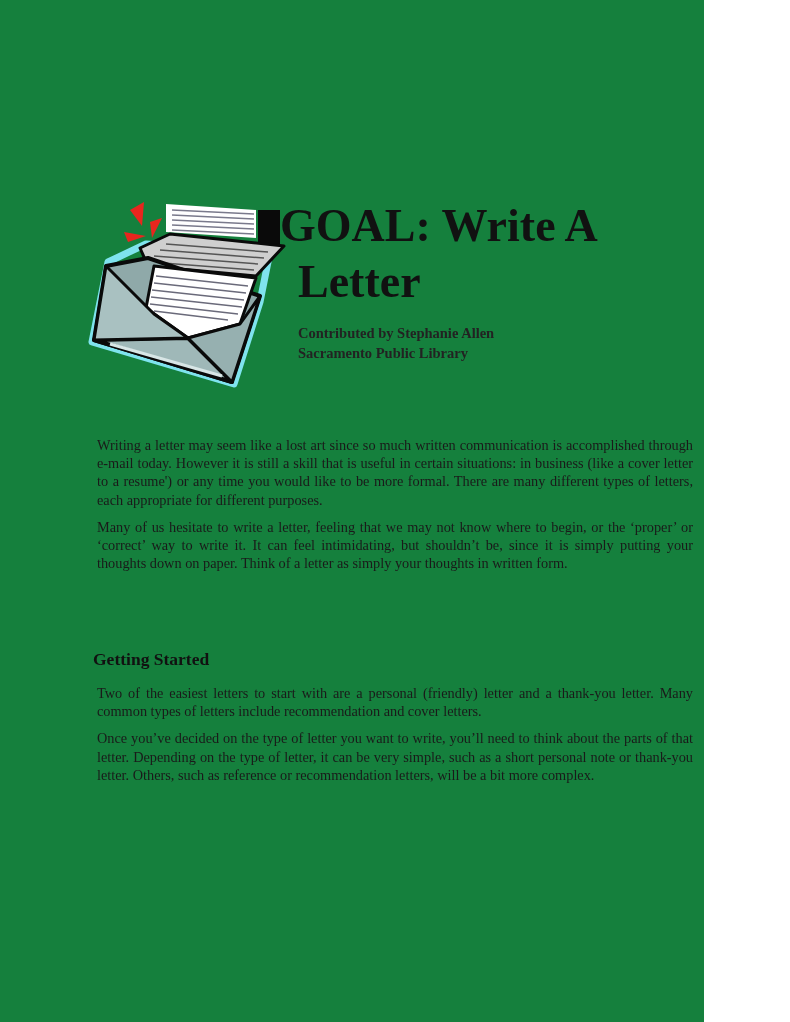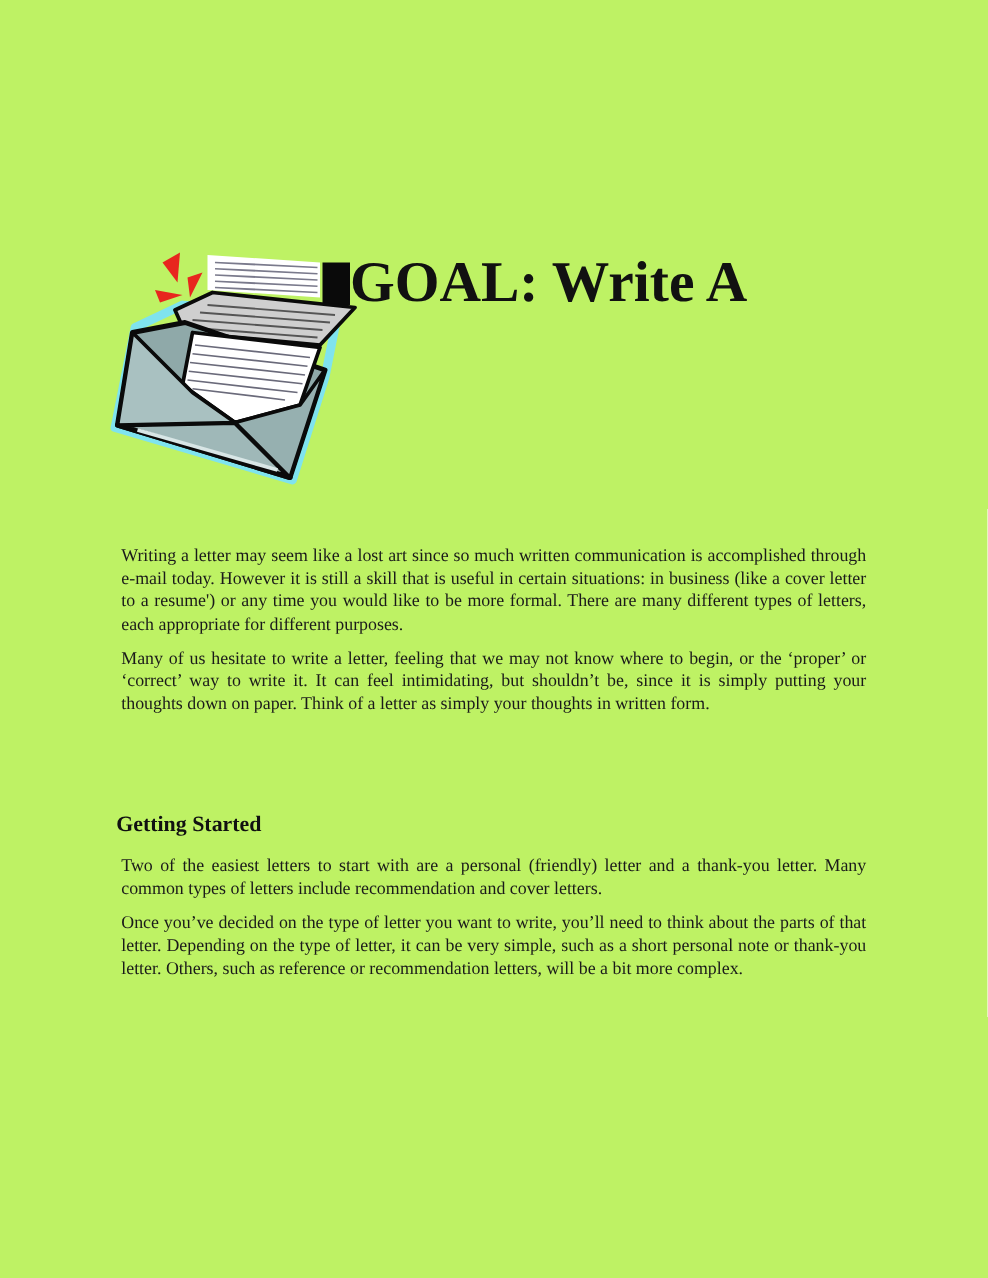--- a/index.html
+++ b/index.html
@@ -11,23 +11,23 @@
       width: 790px;
       height: 1022px;
       position: relative;
       overflow: hidden;
       font-family: "Liberation Serif", "DejaVu Serif", serif;
       color: #111111;
     }
     .page {
       position: absolute;
       left: 0; top: 0;
-      width: 790px;
+      width: 704px;
       height: 1022px;
-      background: #bef264;
+      background: #15803d;
     }
     .clipart {
       position: absolute;
       left: 88px;
       top: 196px;
       width: 200px;
       height: 196px;
     }
     .title-line1 {
       position: absolute;
@@ -148,21 +148,26 @@
 
     <g>
       <polygon points="6,144 100,142 144,186" fill="#9fb8b8" stroke="#0a0a0a" stroke-width="4" stroke-linejoin="round"></polygon>
       <polygon points="6,144 18,70 66,118 100,142" fill="#a9c1c1" stroke="#0a0a0a" stroke-width="3" stroke-linejoin="round"></polygon>
       <polygon points="100,142 152,128 172,100 144,186" fill="#96b0b0" stroke="#0a0a0a" stroke-width="3" stroke-linejoin="round"></polygon>
       <line x1="22" y1="148" x2="134" y2="180" stroke="#d8e6e6" stroke-width="3"></line>
     </g>
   </svg>
 
   <div class="title-line1">GOAL: Write A</div>
+  <div class="title-line2">Letter</div>
 
+  <div class="byline">
+    <div>Contributed by Stephanie Allen</div>
+    <div>Sacramento Public Library</div>
+  </div>
 
   <div class="section sec-intro">
     <p>Writing a letter may seem like a lost art since so much written communication is accomplished through e-mail today. However it is still a skill that is useful in certain situations: in business (like a cover letter to a resume') or any time you would like to be more formal. There are many different types of letters, each appropriate for different purposes.</p>
     <p>Many of us hesitate to write a letter, feeling that we may not know where to begin, or the ‘proper’ or ‘correct’ way to write it. It can feel intimidating, but shouldn’t be, since it is simply putting your thoughts down on paper. Think of a letter as simply your thoughts in written form.</p>
   </div>
 
   <div class="section sec-start">
     <h2>Getting Started</h2>
     <p>Two of the easiest letters to start with are a personal (friendly) letter and a thank-you letter. Many common types of letters include recommendation and cover letters.</p>
     <p>Once you’ve decided on the type of letter you want to write, you’ll need to think about the parts of that letter. Depending on the type of letter, it can be very simple, such as a short personal note or thank-you letter. Others, such as reference or recommendation letters, will be a bit more complex.</p>

